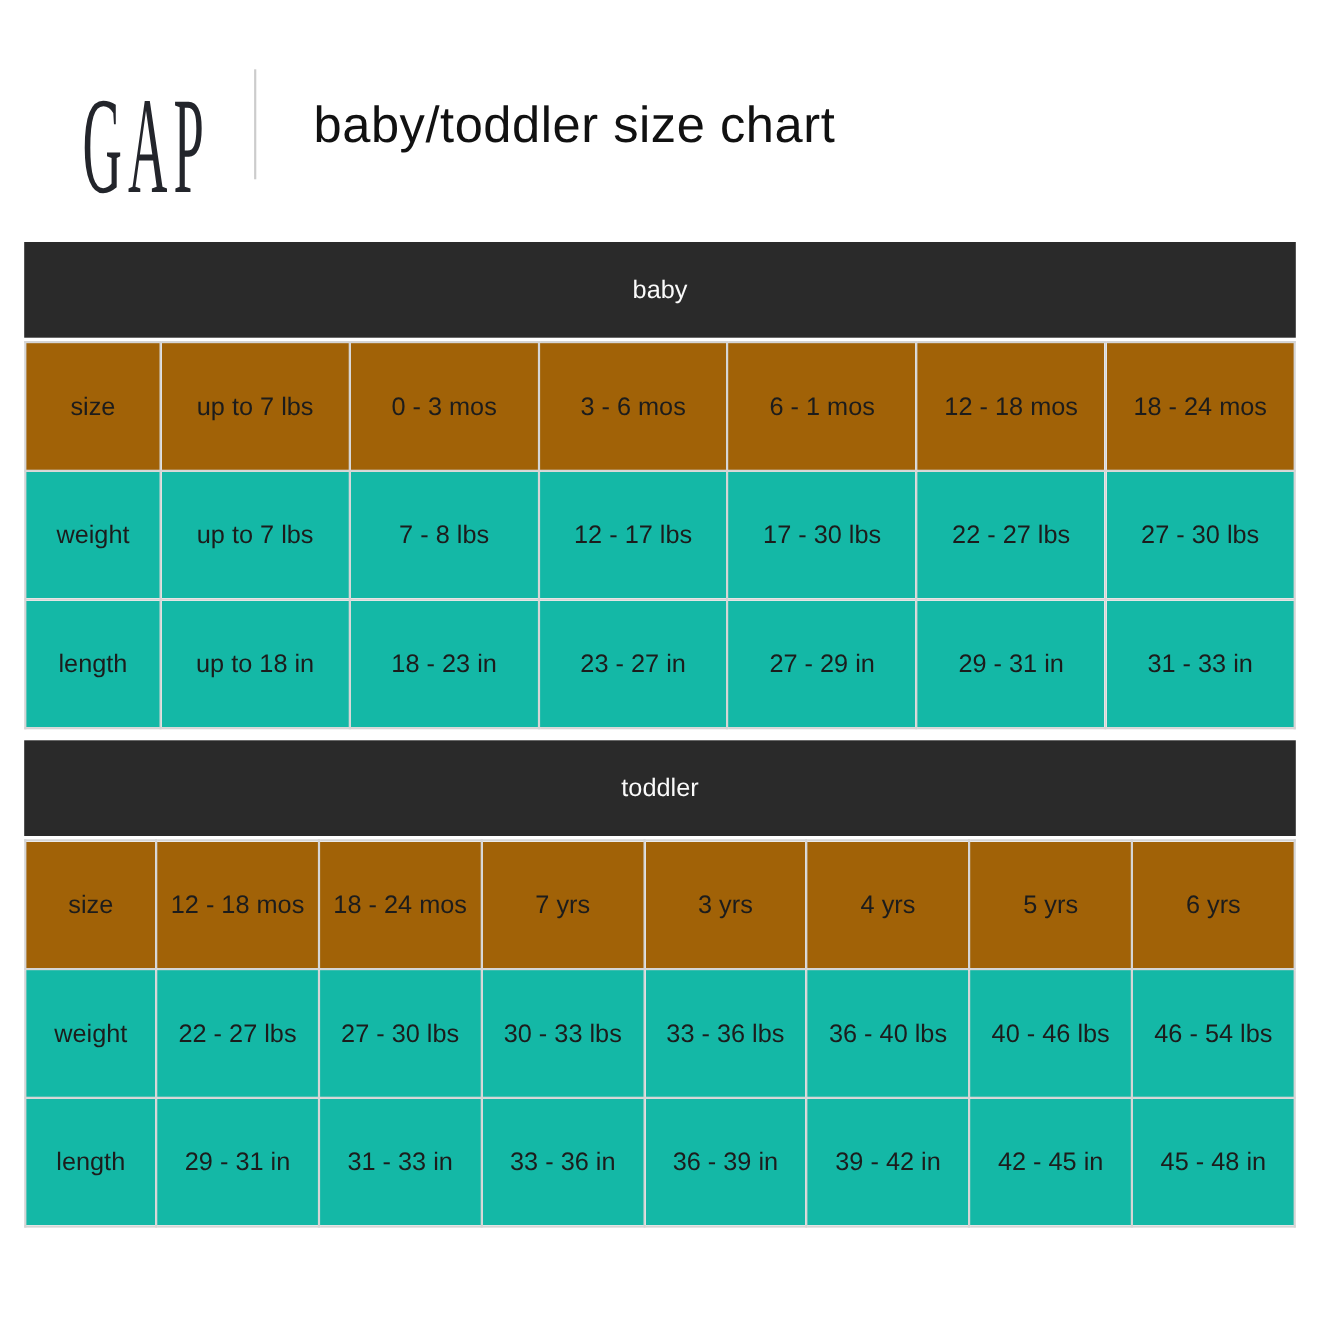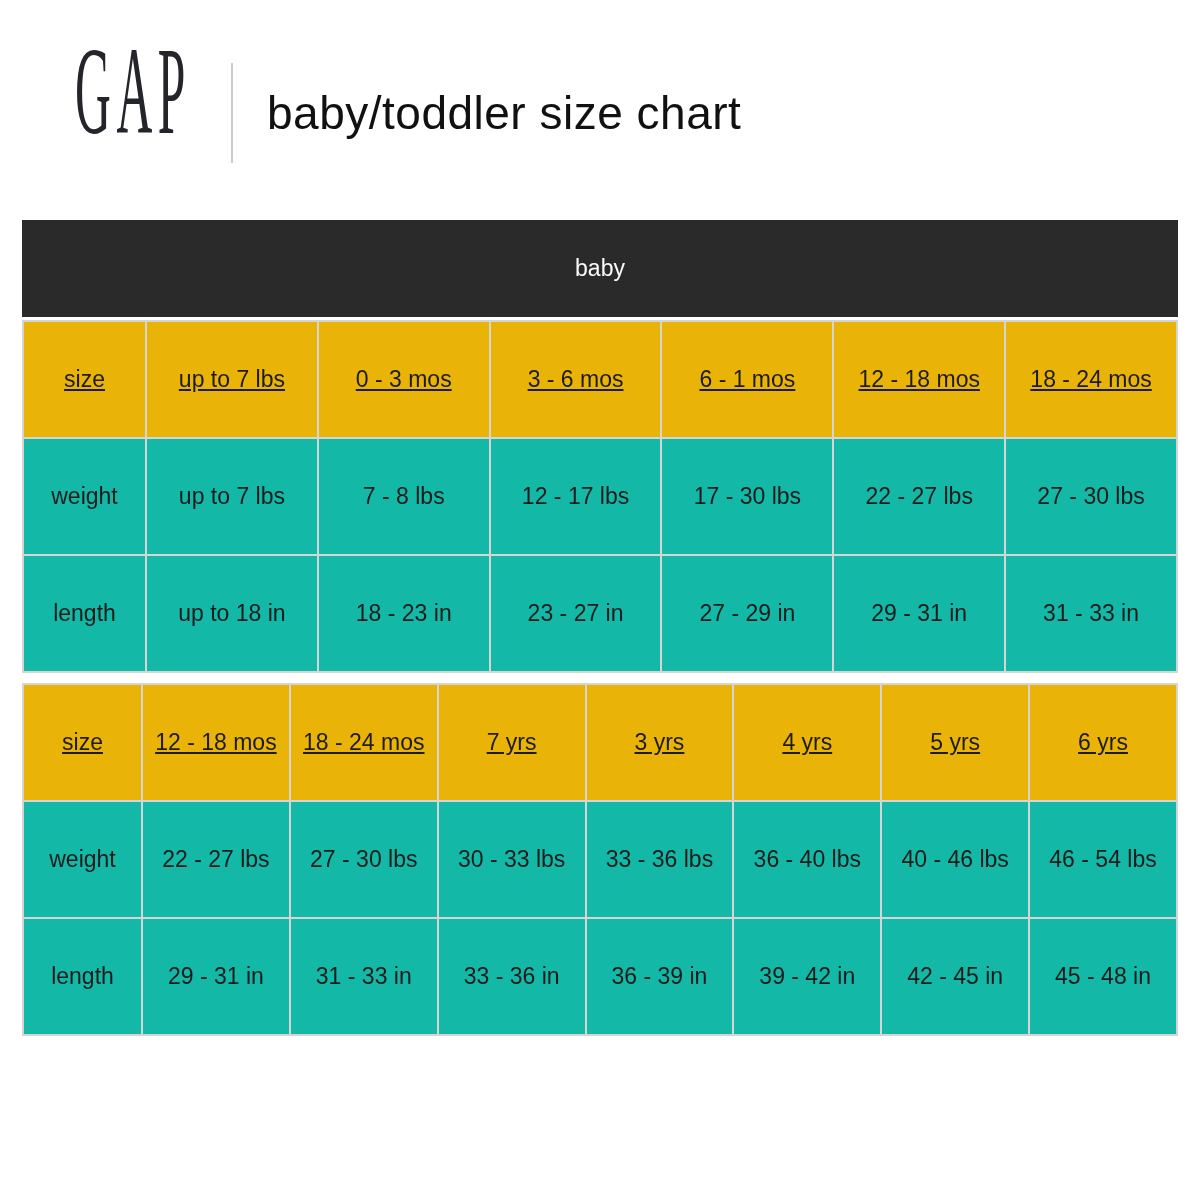--- a/index.html
+++ b/index.html
@@ -15,21 +15,21 @@
   .page-header {
     display: flex;
     align-items: center;
     padding: 60px 0 0 75px;
     height: 165px;
   }
   .brand-logo {
     width: 126px;
     height: 105px;
     display: flex;
-    align-items: flex-start;
+    align-items: flex-end;
     justify-content: flex-start;
     overflow: visible;
     flex: none;
   }
   .brand-logo span {
     display: inline-block;
     font-family: "Liberation Serif", serif;
     font-weight: 400;
     font-size: 62px;
     letter-spacing: 7px;
@@ -40,34 +40,34 @@
     white-space: nowrap;
   }
   .header-divider {
     width: 2px;
     height: 100px;
     background: #cccccc;
     margin-left: 30px;
     flex: none;
   }
   .page-title {
-    margin-left: 34px;
+    margin-left: 52px;
     font-size: 46px;
     font-weight: 400;
     color: #111111;
     letter-spacing: 0.5px;
     white-space: nowrap;
   }
   
   .tables-wrap { margin: 0 22px; }
   .size-table { width: 100%; }
   .size-table.first { margin-top: 55px; }
   .size-table.second { margin-top: 10px; }
   .band {
-    height: 97px;
+    height: 87px;
     background: #2a2a2a;
     color: #fafafa;
     display: flex;
     align-items: center;
     justify-content: center;
     font-size: 23px;
     margin-bottom: 3px;
   }
   table {
     width: 100%;
@@ -78,21 +78,21 @@
     border: 2px solid #d5d5d5;
     height: 117px;
     text-align: center;
     vertical-align: middle;
     font-size: 23px;
     color: #1c1c1c;
     background: #14b8a6;
     padding: 0 2px;
     overflow: hidden;
   }
-  tr.row-gray td { background: #eab308; text-decoration: underline; }
+  tr.row-gray td { background: #a16207; }
   col.label-col-baby { width: 123px; }
   col.label-col-toddler { width: 119px; }
 </style>
 </head>
 <body>
 
 <header class="page-header">
   <div class="brand-logo">
     <span>GAP</span>
   </div>
@@ -137,20 +137,23 @@
           <td>23 - 27 in</td>
           <td>27 - 29 in</td>
           <td>29 - 31 in</td>
           <td>31 - 33 in</td>
         </tr>
       </tbody>
     </table>
   </section>
 
   <section class="size-table second">
+    <div class="band">
+      <span>toddler</span>
+    </div>
     <table>
       <colgroup>
           <col class="label-col-toddler">
           <col span="7">
         </colgroup>
       <tbody>
         <tr class="row-gray">
           <td>size</td>
           <td>12 - 18 mos</td>
           <td>18 - 24 mos</td>

